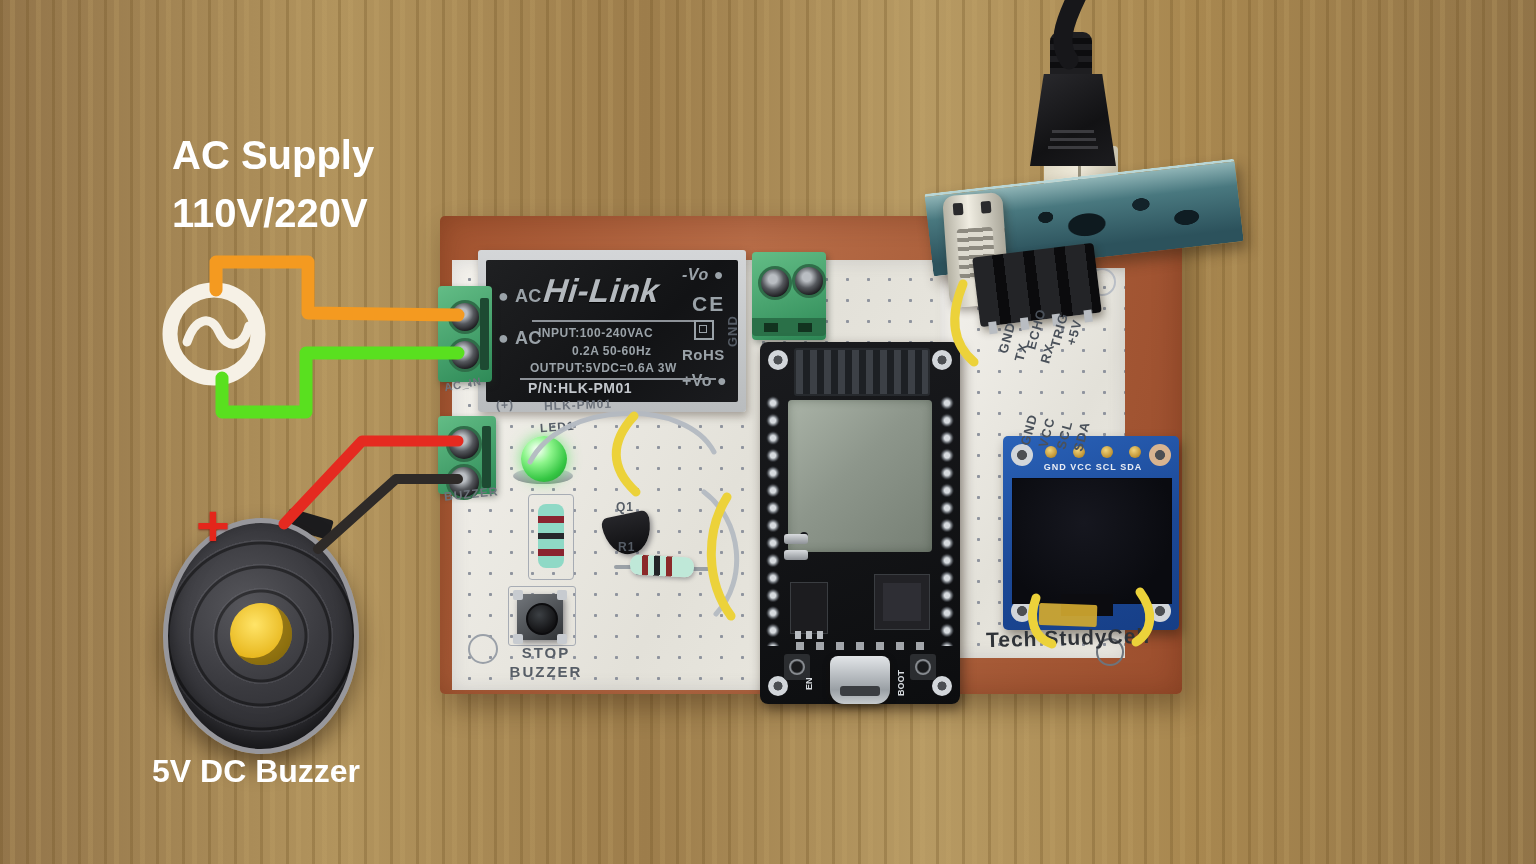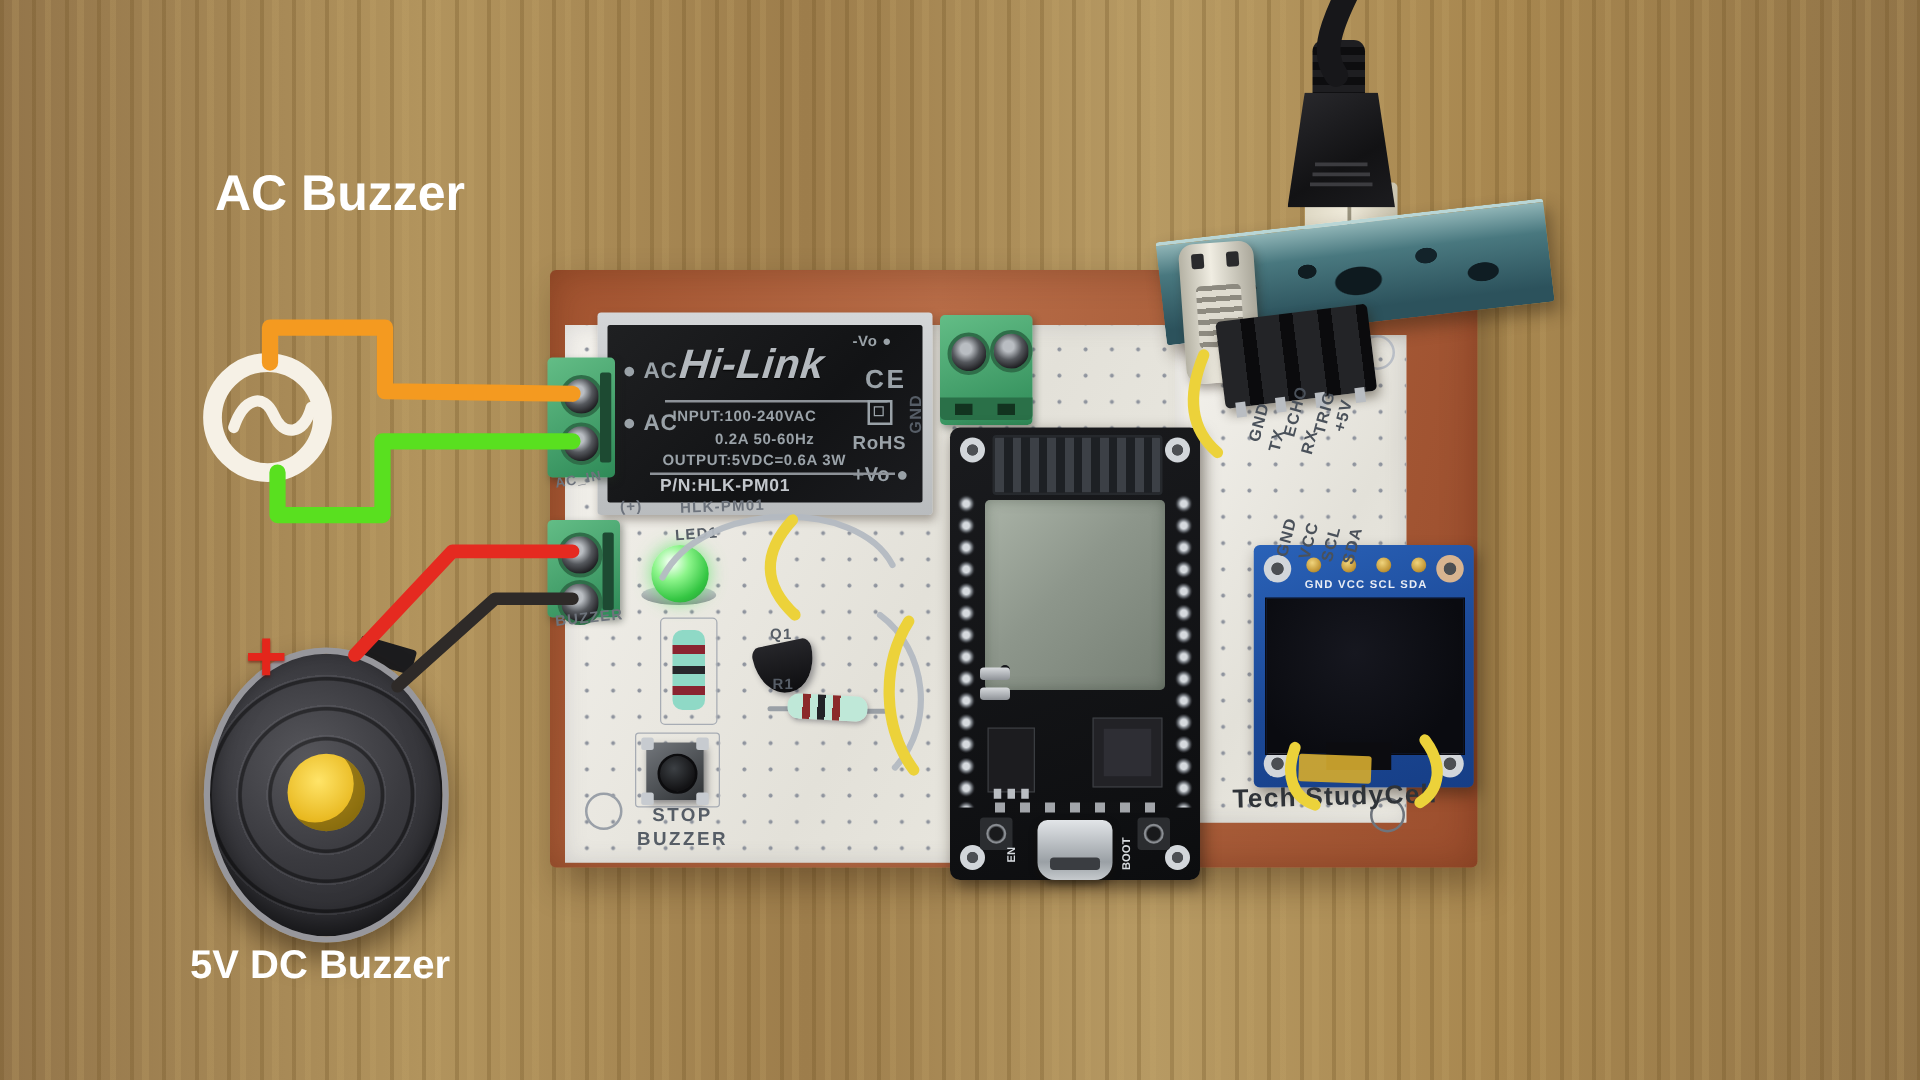--- a/index.html
+++ b/index.html
@@ -43,21 +43,21 @@
   <div class="ring" style="left:468px;top:634px;width:26px;height:26px;"></div>
   <div class="ring" style="left:1088px;top:268px;width:24px;height:24px;border-color:#b9bec6;"></div>
   <div class="ring" style="left:1096px;top:638px;width:24px;height:24px;border-color:#6e747c;"></div>
 
   <div class="abs" style="left:478px;top:250px;width:268px;height:162px;background:linear-gradient(180deg,#d4d6d8,#b9bcbe);border-radius:3px;box-shadow:2px 4px 8px rgba(40,30,20,.35);"></div>
   <div class="abs" style="left:486px;top:260px;width:252px;height:142px;background:linear-gradient(135deg,#1f2022,#121315 60%,#1b1c1f);border-radius:2px;">
     <div class="hlk-t" style="left:58px;top:12px;font-size:33px;font-weight:800;font-style:italic;color:#b4b9be;transform:skewX(-6deg);text-shadow:0 1px 1px #000;">Hi-Link</div>
     <div class="abs" style="left:46px;top:60px;width:178px;height:2px;background:#8d9298;"></div>
     <div class="hlk-t" style="left:12px;top:26px;font-size:18px;font-weight:700;">●&nbsp;<span>AC</span></div>
     <div class="hlk-t" style="left:12px;top:68px;font-size:18px;font-weight:700;">●&nbsp;<span>AC</span></div>
-    <div class="hlk-t" style="left:196px;top:6px;font-size:12px;font-weight:700;"><span>-Vo</span>&nbsp;●</div>
+    <div class="hlk-t" style="left:196px;top:6px;font-size:16px;font-weight:700;font-style:italic;"><span>-Vo</span>&nbsp;●</div>
     <div class="hlk-t" style="left:206px;top:32px;font-size:21px;font-weight:600;letter-spacing:2px;">CE</div>
     <div class="abs" style="left:208px;top:60px;width:16px;height:16px;border:2px solid #9aa2a8;">
       <div class="abs" style="left:3px;top:3px;width:6px;height:6px;border:1.5px solid #9aa2a8;"></div>
     </div>
     <div class="hlk-t" style="left:196px;top:86px;font-size:15px;font-weight:800;">RoHS</div>
     <div class="hlk-t" style="left:196px;top:112px;font-size:16px;font-weight:700;"><span>+Vo</span>&nbsp;●</div>
     <div class="hlk-t" style="left:52px;top:66px;font-size:12px;font-weight:700;">INPUT:100-240VAC</div>
     <div class="hlk-t" style="left:86px;top:84px;font-size:12px;font-weight:700;">0.2A 50-60Hz</div>
     <div class="hlk-t" style="left:44px;top:101px;font-size:12px;font-weight:700;">OUTPUT:5VDC=0.6A 3W</div>
     <div class="abs" style="left:34px;top:118px;width:196px;height:2px;background:#8d9298;"></div>
@@ -254,19 +254,20 @@
       <path d="M 1036 598 C 1028 620 1034 638 1052 644"></path>
       <path d="M 1140 592 C 1155 612 1152 632 1136 642"></path>
     </g>
     <polyline points="216,290 216,262 308,262 308,313 458,315" stroke="#f49a20" stroke-width="13" fill="none" stroke-linecap="round" stroke-linejoin="round"></polyline>
     <polyline points="222,378 222,412 306,412 306,353 458,353" stroke="#59e01f" stroke-width="13" fill="none" stroke-linecap="round" stroke-linejoin="round"></polyline>
     <polyline points="458,441 362,441 284,524" stroke="#e52a20" stroke-width="11" fill="none" stroke-linecap="round" stroke-linejoin="round"></polyline>
     <polyline points="458,479 396,479 318,549" stroke="#2e2a28" stroke-width="10" fill="none" stroke-linecap="round" stroke-linejoin="round"></polyline>
   </svg>
 
   <div class="ann" style="left:172px;top:126px;font-size:40px;z-index:6;">
-    <div>AC Buzzer</div>
+    <div>AC Supply</div>
+    <div>110V/220V</div>
   </div>
   <div class="ann" style="left:196px;top:484px;font-size:58px;font-weight:900;color:#e4261b;z-index:6;text-shadow:0 1px 2px rgba(90,10,5,.5);">+</div>
   <div class="ann" style="left:152px;top:748px;font-size:32px;z-index:6;">5V DC Buzzer</div>
 
 
 </div>
 
 </body></html>

